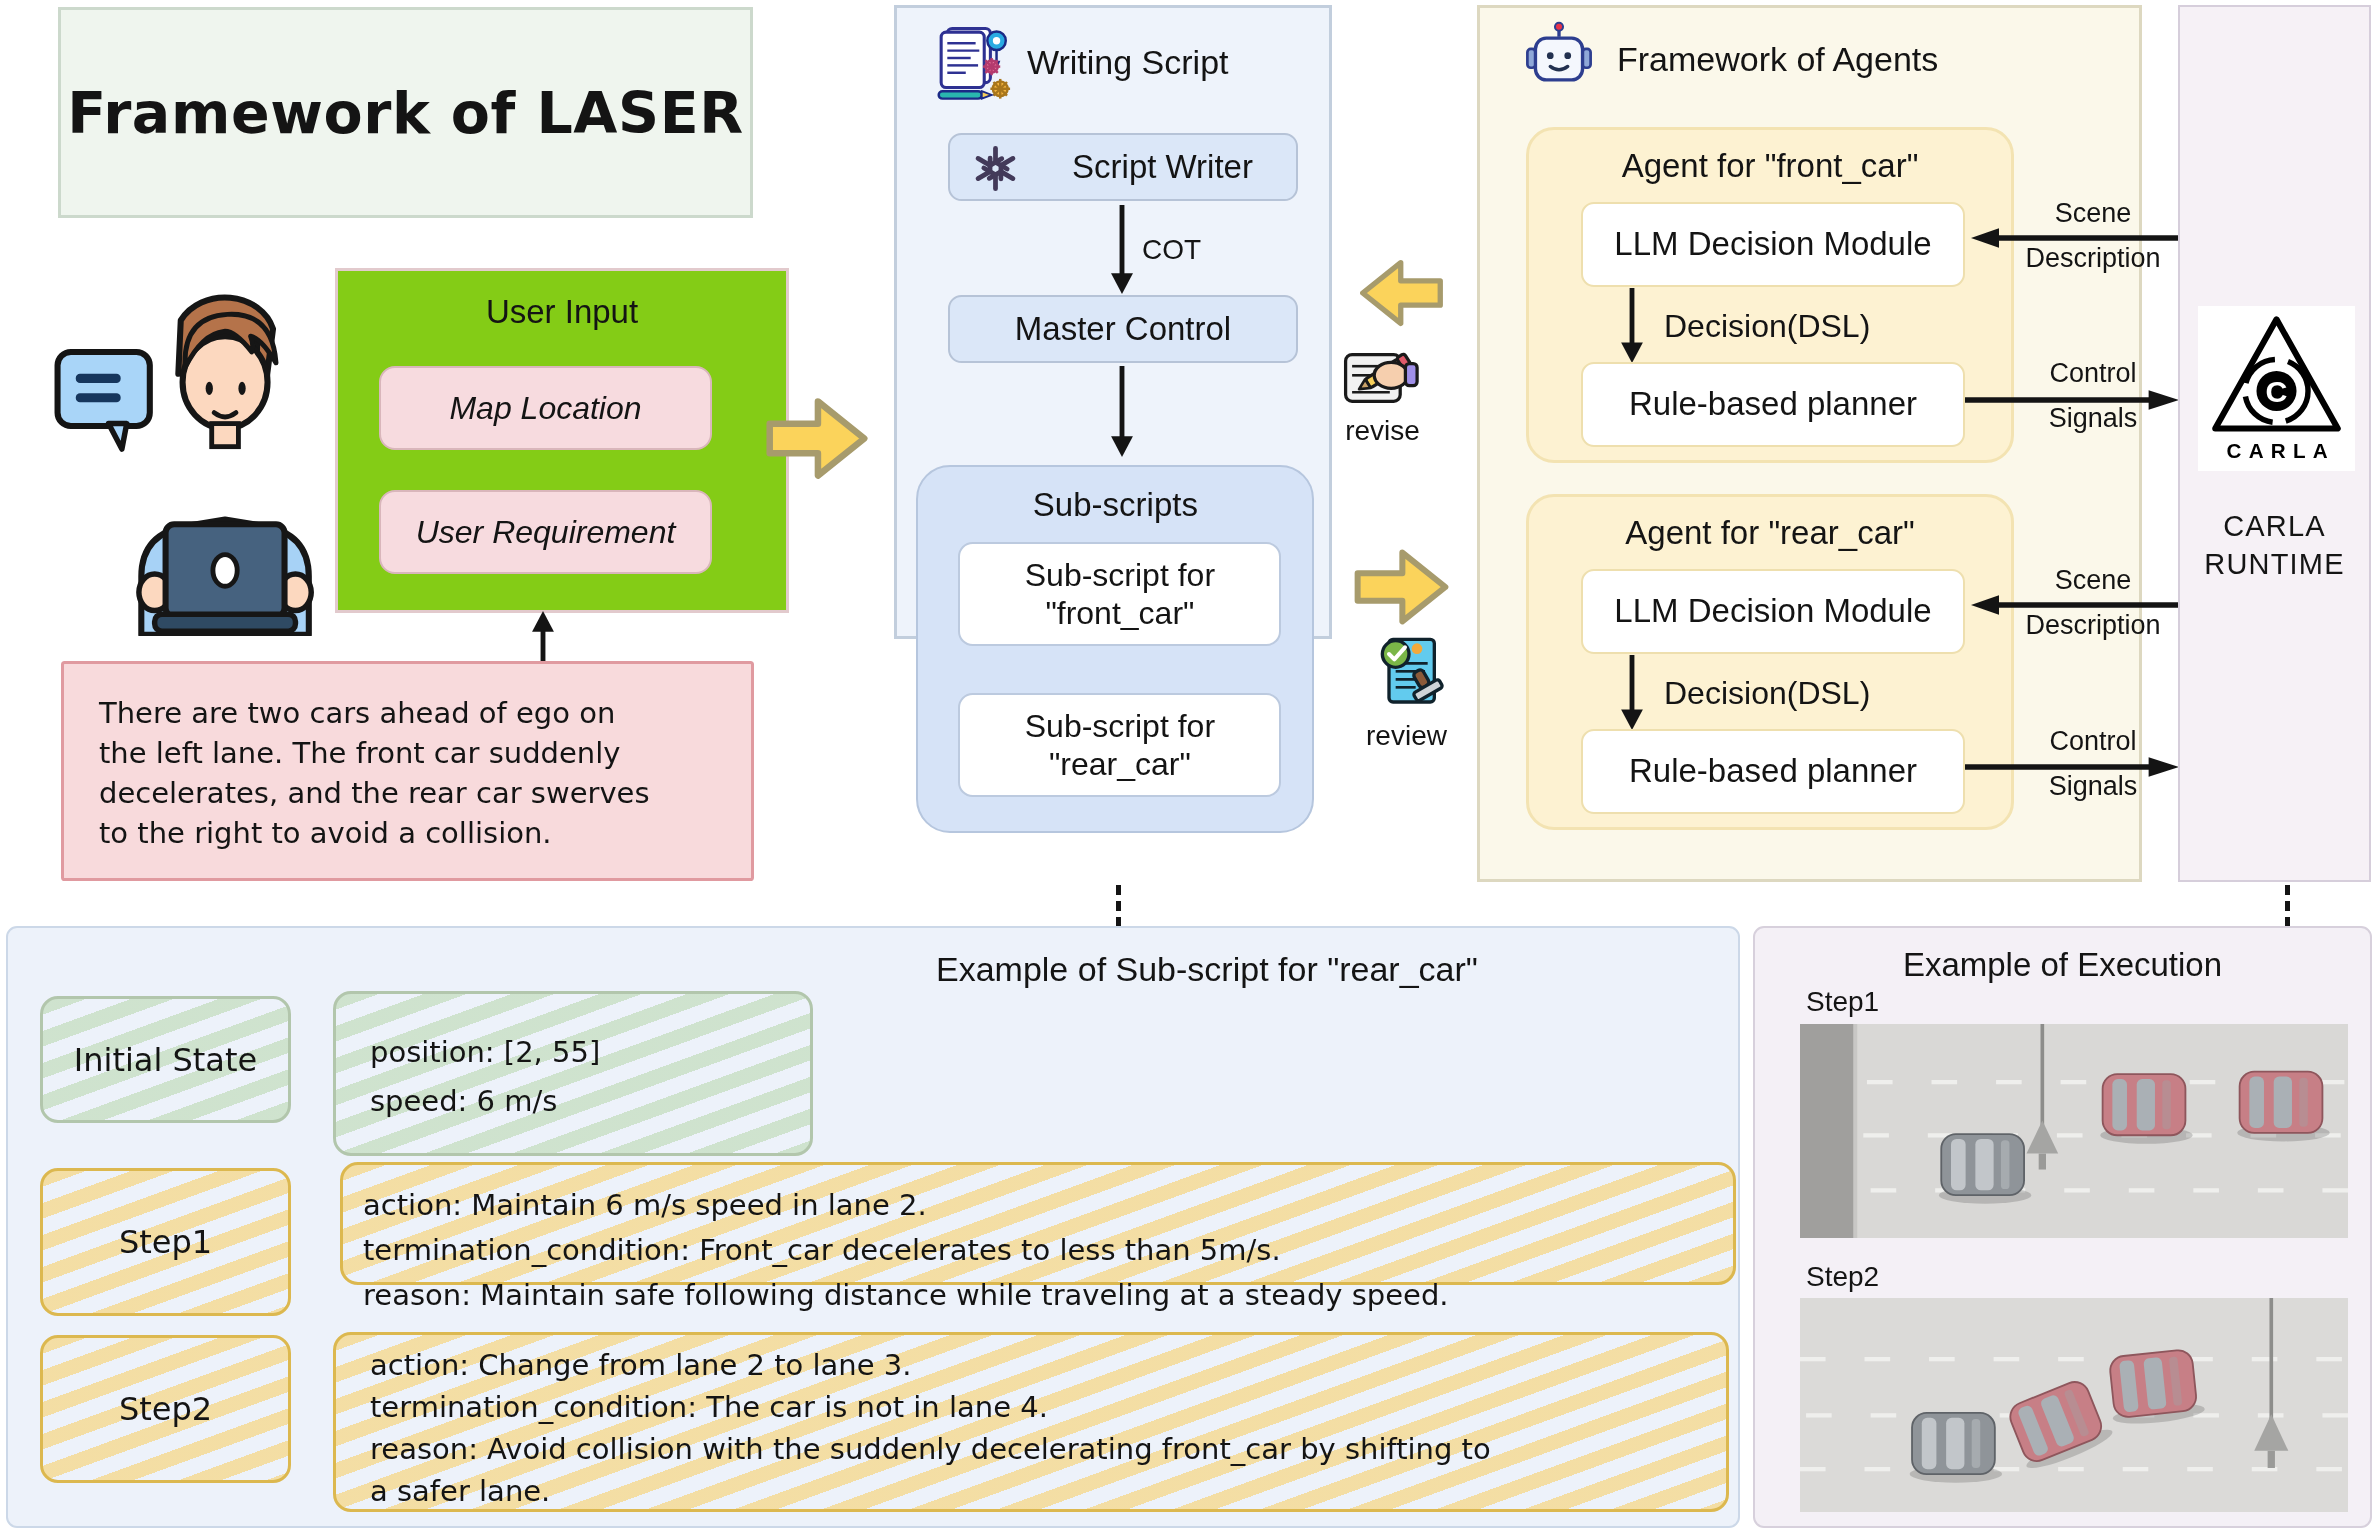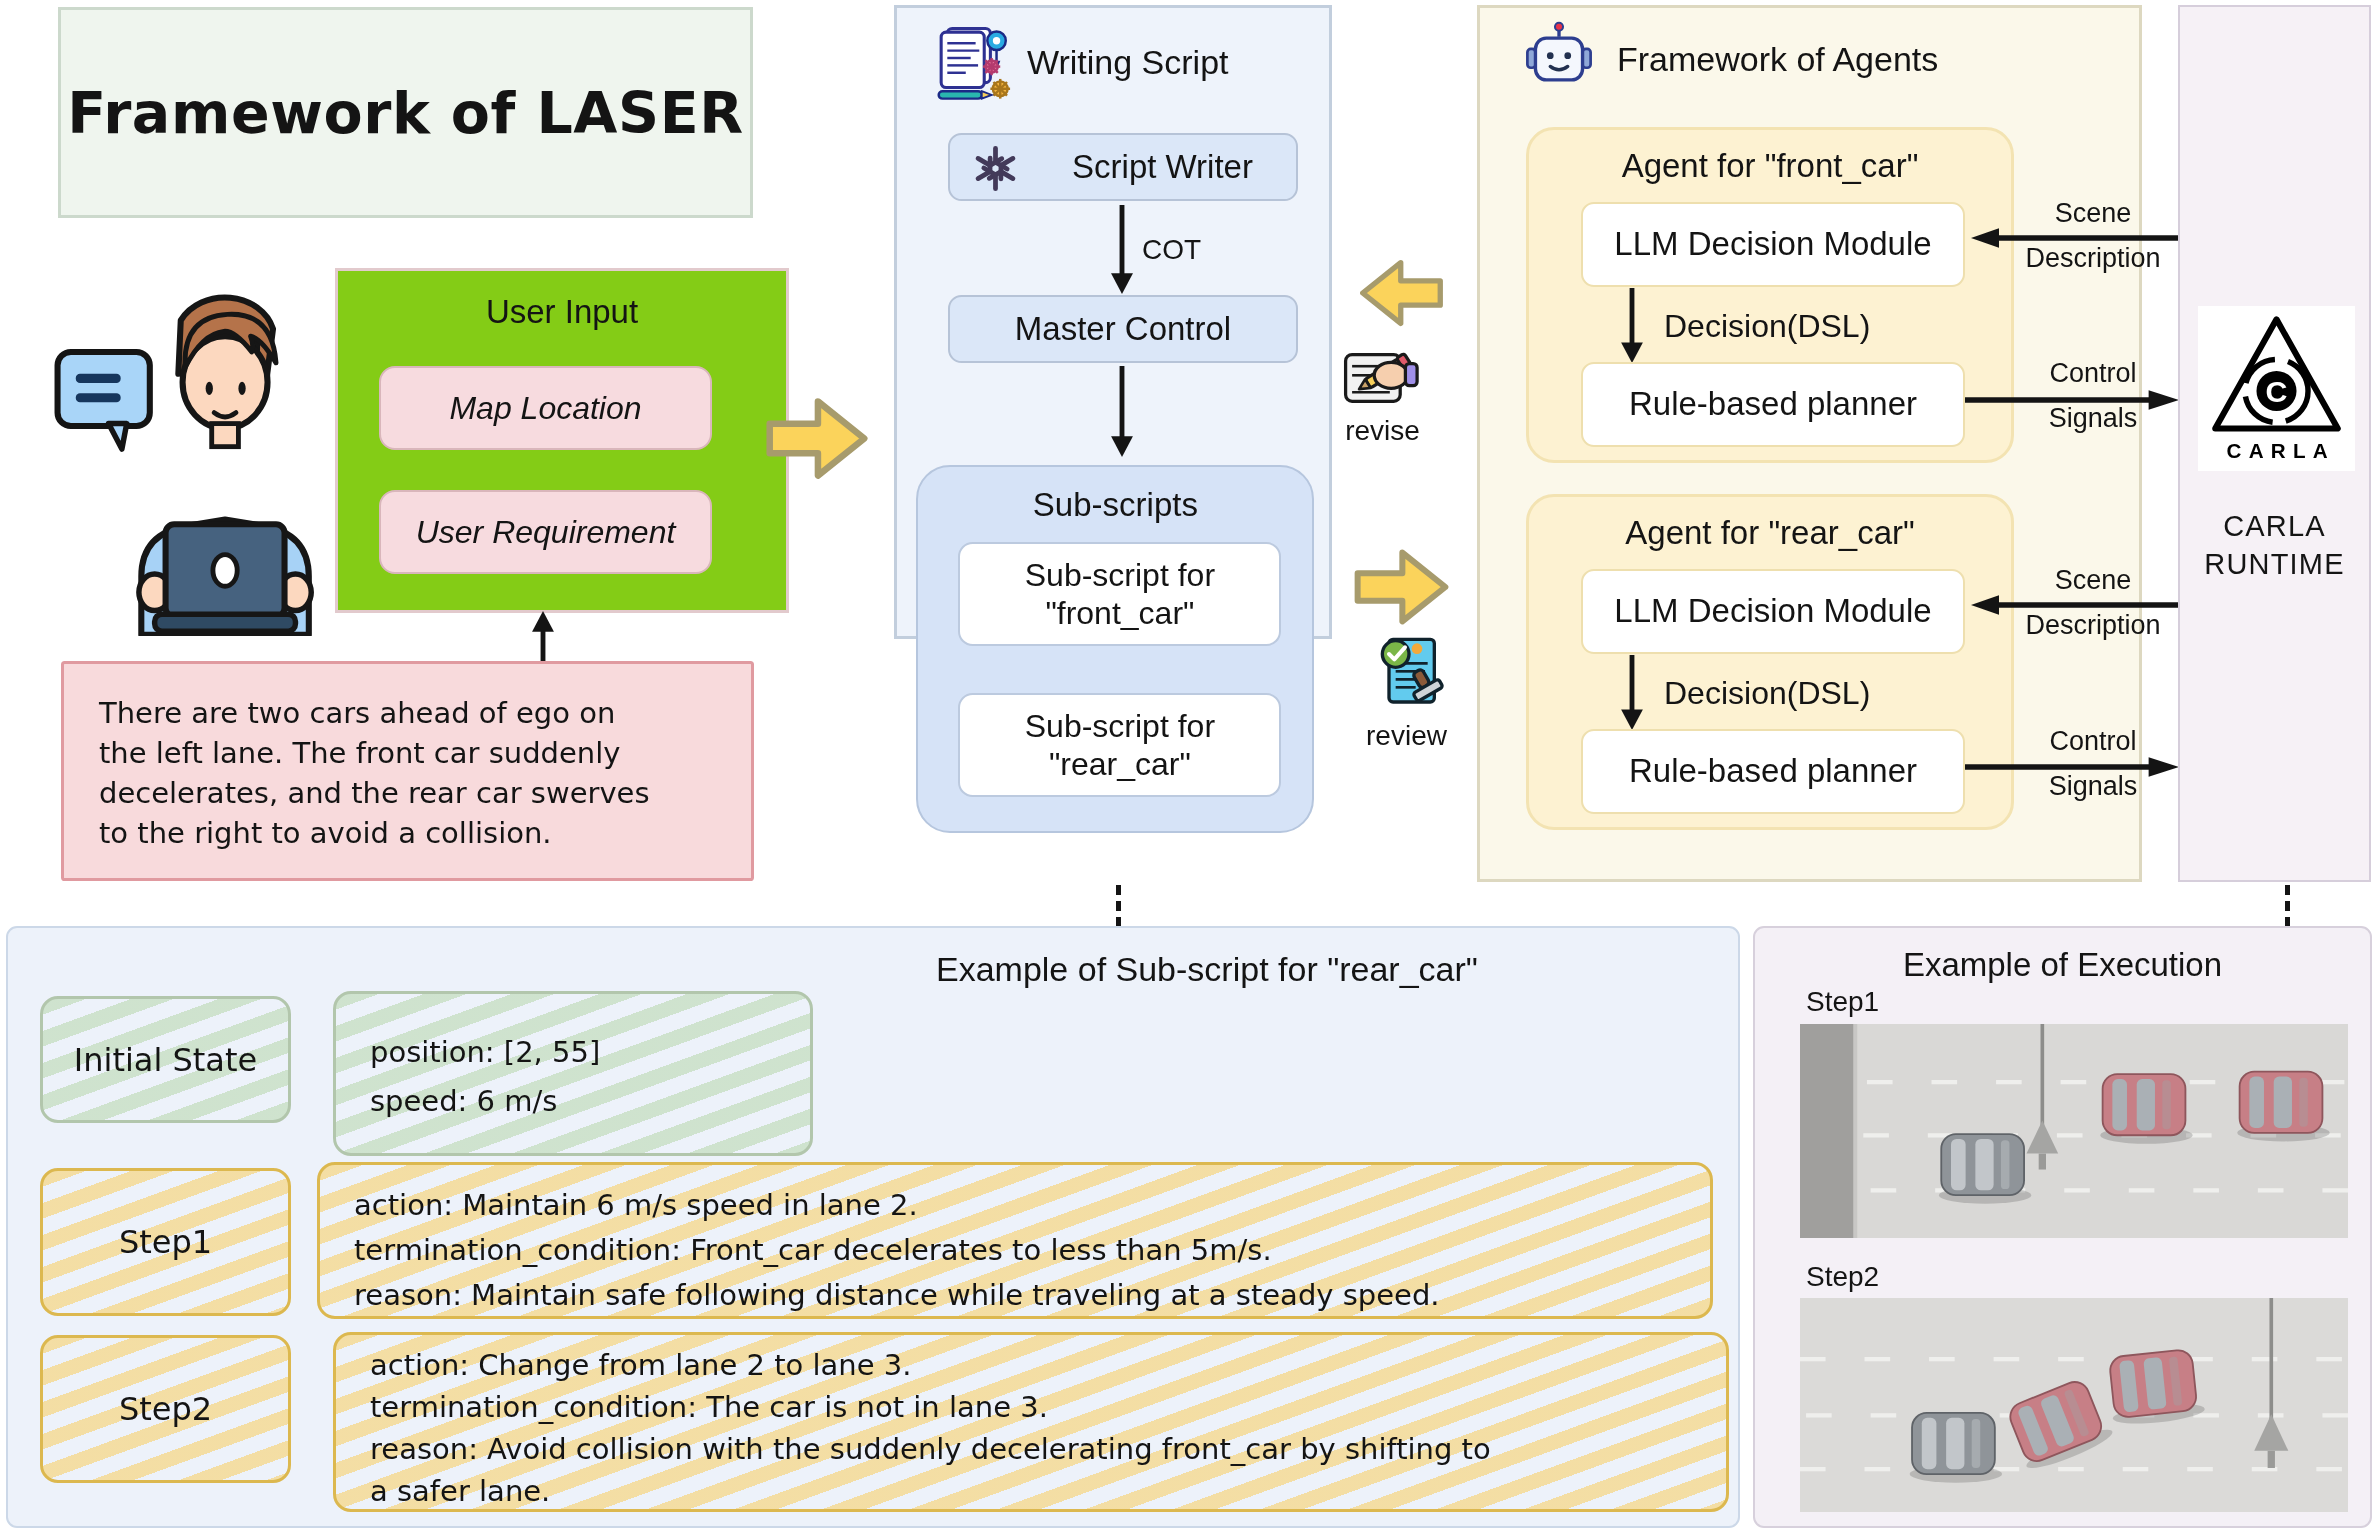--- a/index.html
+++ b/index.html
@@ -320,32 +320,32 @@
       <span>Initial State</span>
     </div>
     <div class="hatch-green handw" style="left:325px;top:63px;width:480px;height:165px;padding:34px 0 0 34px;">
       <div class="steptext" style="line-height:49px;">position: [2, 55]</div>
       <div class="steptext" style="line-height:49px;">speed: 6 m/s</div>
     </div>
 
     <div class="hatch-yellow rowlabel handw" style="left:32px;top:240px;width:251px;height:148px;">
       <span>Step1</span>
     </div>
-    <div class="hatch-yellow handw" style="left:309px;top:234px;width:1396px;height:157px;padding:18px 0 0 34px;">
+    <div class="hatch-yellow handw" style="left:332px;top:234px;width:1396px;height:123px;padding:18px 0 0 20px;">
       <div class="steptext">action: Maintain 6 m/s speed in lane 2.</div>
       <div class="steptext">termination_condition: Front_car decelerates to less than 5m/s.</div>
       <div class="steptext">reason: Maintain safe following distance while traveling at a steady speed.</div>
     </div>
 
     <div class="hatch-yellow rowlabel handw" style="left:32px;top:407px;width:251px;height:148px;">
       <span>Step2</span>
     </div>
     <div class="hatch-yellow handw" style="left:325px;top:404px;width:1396px;height:180px;padding:8.5px 0 0 34px;">
       <div class="steptext" style="line-height:42px;">action: Change from lane 2 to lane 3.</div>
-      <div class="steptext" style="line-height:42px;">termination_condition: The car is not in lane 3.</div>
+      <div class="steptext" style="line-height:42px;">termination_condition: The car is not in lane 4.</div>
       <div class="steptext" style="line-height:42px;">reason: Avoid collision with the suddenly decelerating front_car by shifting to</div>
       <div class="steptext" style="line-height:42px;">a safer lane.</div>
     </div>
   </div>
 
   <div class="panel" style="left:1753px;top:926px;width:619px;height:602px;background:#f4f0f6;border:2.4px solid #d7d0dc;border-radius:11px;">
     <div style="position:absolute;top:18px;left:0;right:0;text-align:center;font-size:33px;">Example of Execution</div>
     <div style="position:absolute;left:51px;top:58px;font-size:28px;">Step1</div>
 
     <svg class="abs" style="left:45px;top:96px;" width="548" height="214" viewBox="0 0 900 350" preserveAspectRatio="none">

